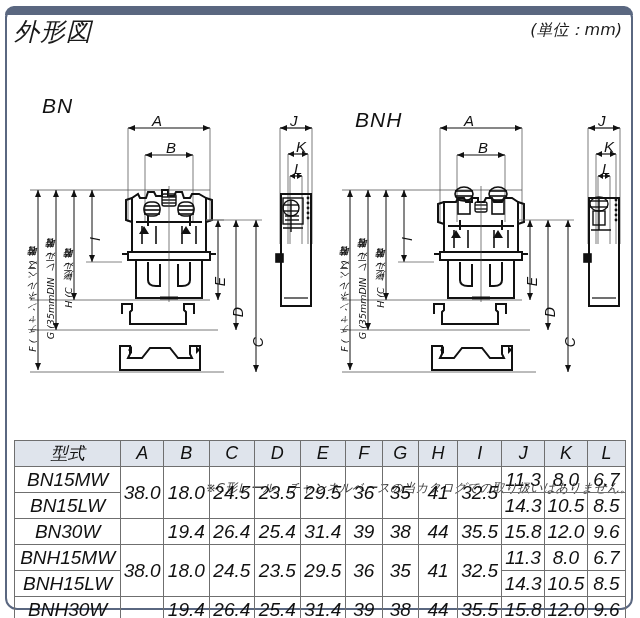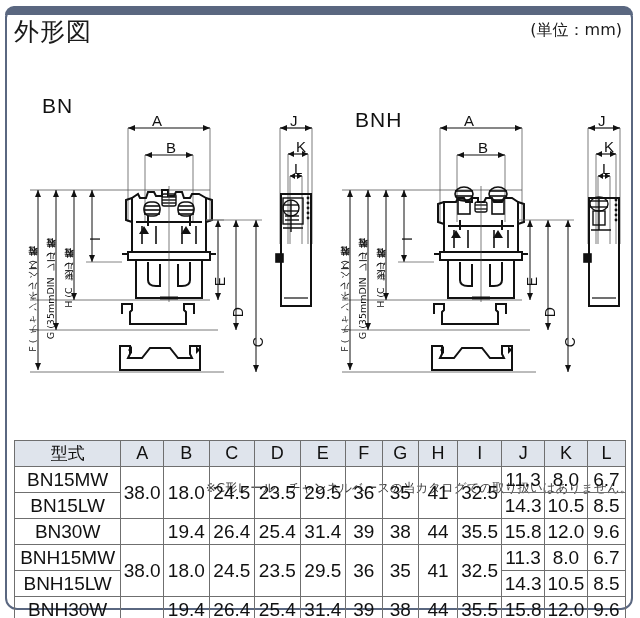--- a/index.html
+++ b/index.html
@@ -1,21 +1,21 @@
 <!DOCTYPE html>
 <html><head>
 <meta charset="utf-8">
 <style>
   html,body{margin:0;padding:0;background:#ffffff;}
   body{
     width:640px;height:618px;overflow:hidden;
     font-family:"Liberation Sans","DejaVu Sans",sans-serif;
     color:#000;
   }
-  .page{position:relative;width:548px;height:618px;}
+  .page{position:relative;width:548px;height:618px;font-style:italic;}
 
   
   .frame{
     position:absolute;left:5px;top:6px;width:628px;height:604px;
     border:2px solid #5a6780;border-radius:12px;box-sizing:border-box;
     background:#fff;
   }
   .frame-topbar{
     position:absolute;left:5px;top:6px;width:628px;height:9px;
     background:#5a6780;border-radius:10px 10px 0 0;box-sizing:border-box;

